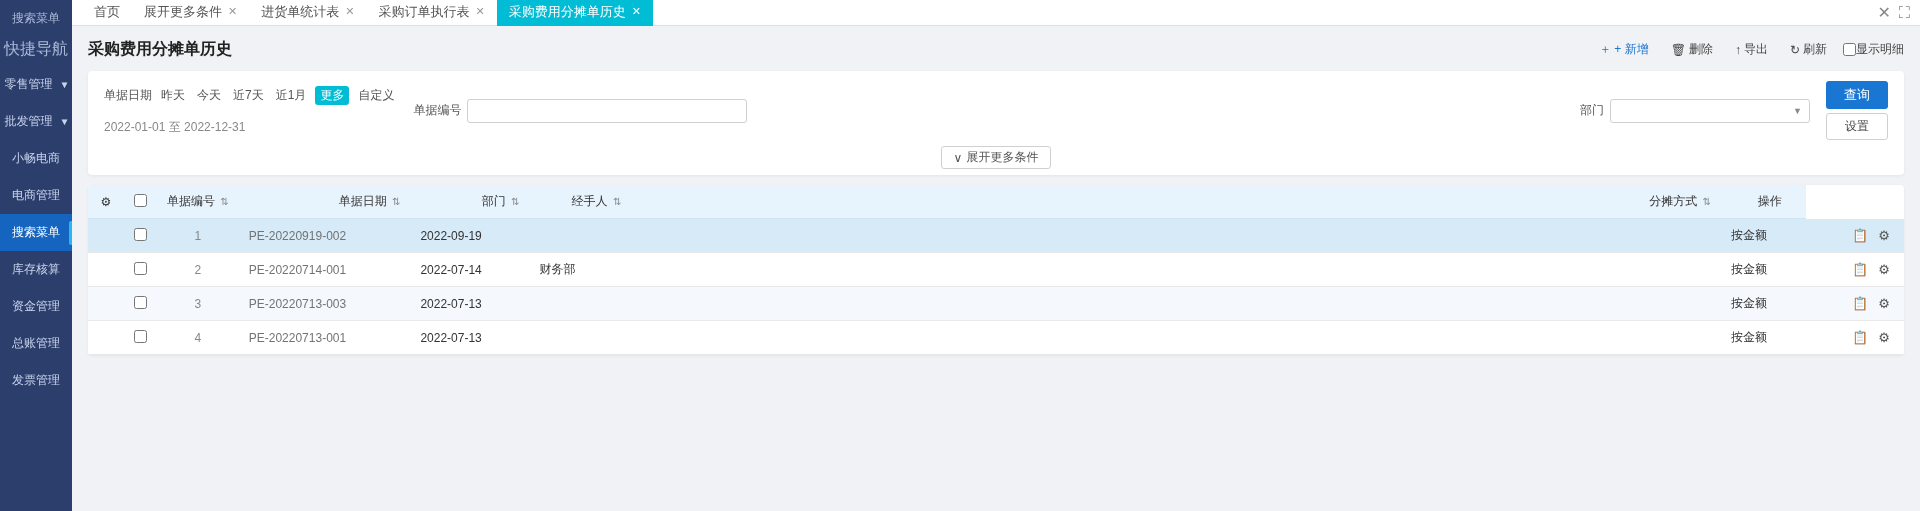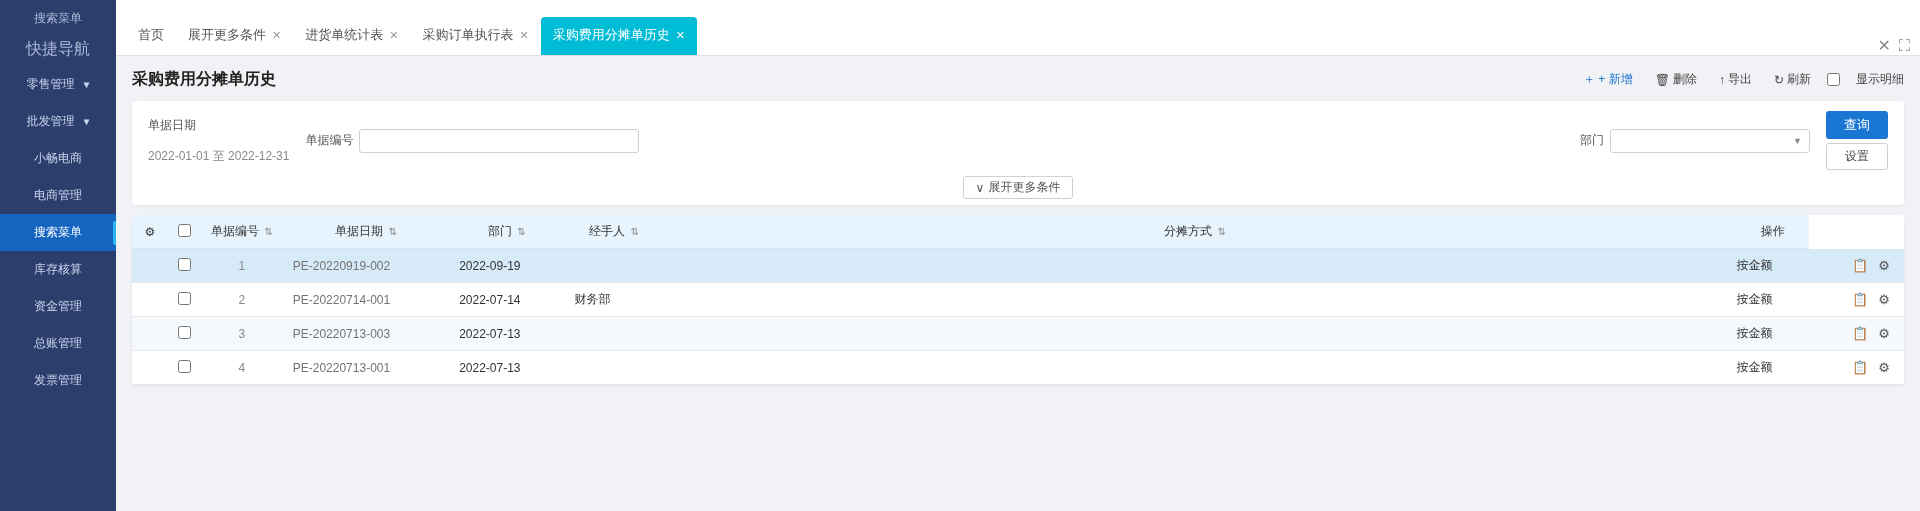--- a/index.html
+++ b/index.html
@@ -1,20 +1,20 @@
 <!DOCTYPE html>
 <html><head>
   <meta charset="utf-8">
   <style>
     * { box-sizing: border-box; margin: 0; padding: 0; }
     body { font-family: 'Microsoft YaHei', Arial, sans-serif; font-size: 13px; background: #f0f2f5; display: flex; height: 511px; overflow: hidden; }
 
     
     .sidebar {
-      width: 116px;
+      width: 72px;
       background: #2c3e6b;
       display: flex;
       flex-direction: column;
       height: 100%;
       flex-shrink: 0;
     }
     .sidebar-search {
       color: #aab8d8;
       font-size: 12px;
       padding: 10px 0 6px 0;
@@ -63,24 +63,24 @@
       display: flex;
       flex-direction: column;
       background: #f0f2f5;
       overflow: hidden;
     }
 
     
     .tab-bar {
       background: #fff;
       display: flex;
-      align-items: flex-end;
+      align-items: center;
       border-bottom: 1px solid #e0e0e0;
       padding: 0 10px;
-      height: 56px;
+      height: 26px;
       flex-shrink: 0;
       font-family: Liberation Serif, serif;
     }
     .tab-item {
       display: flex;
       align-items: center;
       padding: 0 12px;
       height: 38px;
       font-size: 13px;
       color: #555;
@@ -148,21 +148,21 @@
       color: #444;
       cursor: pointer;
       padding: 3px 6px;
       border-radius: 3px;
     }
     .btn-add { color: #1976d2; }
     .btn-delete { color: #444; }
     .checkbox-label {
       display: flex;
       align-items: center;
-      gap: 16px;
+      gap: 0;
       font-size: 12px;
       color: #444;
       cursor: pointer;
     }
 
     
     .filter-panel {
       background: #fff;
       border-radius: 4px;
       padding: 10px 16px 6px 16px;
@@ -296,21 +296,21 @@
       border-collapse: collapse;
       font-size: 12px;
     }
     thead tr {
       background: #e8f4fd;
     }
     thead th {
       padding: 8px 10px;
       color: #333;
       font-weight: 500;
-      text-align: center;
+      text-align: right;
       border-bottom: 1px solid #d0e4f7;
       white-space: nowrap;
     }
     tbody tr {
       border-bottom: 1px solid #e8e8e8;
     }
     tbody tr:nth-child(odd) {
       background: #f5f9fd;
     }
     tbody tr:nth-child(even) {
@@ -409,20 +409,28 @@
         </label>
       </div>
     </div>
 
     <div class="filter-panel">
       <div class="filter-row">
 
         <div style="display:flex;flex-direction:column;gap:2px;">
           <div style="display:flex;align-items:center;gap:6px;">
             <span class="filter-label">单据日期</span>
+            <div class="date-shortcuts">
+              <span class="date-shortcut">昨天</span>
+              <span class="date-shortcut">今天</span>
+              <span class="date-shortcut">近7天</span>
+              <span class="date-shortcut">近1月</span>
+              <span class="date-shortcut more">更多</span>
+              <span class="date-shortcut">自定义</span>
+            </div>
           </div>
           <div class="date-range">2022-01-01 至 2022-12-31</div>
         </div>
 
         <div class="filter-field">
           <span class="filter-label">单据编号</span>
           <input class="filter-input" type="text" style="">
         </div>
 
         <div style="display:flex;align-items:center;gap:6px;">

